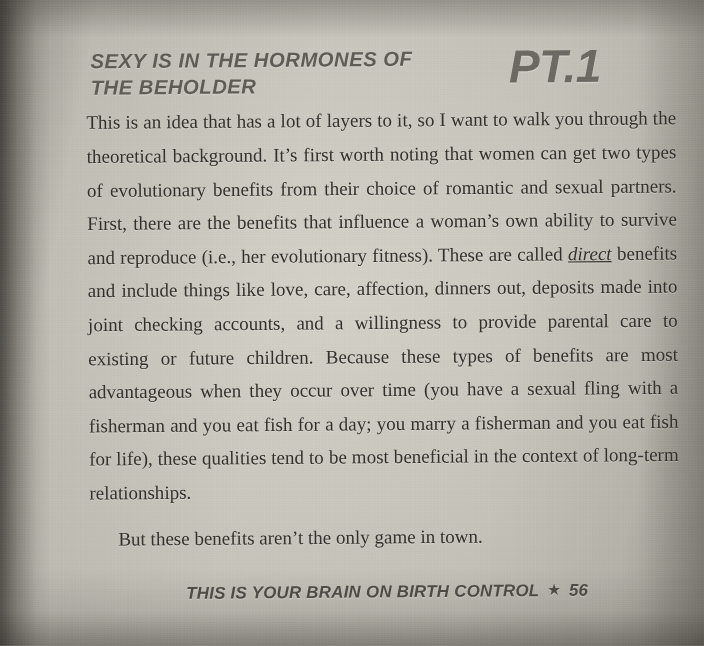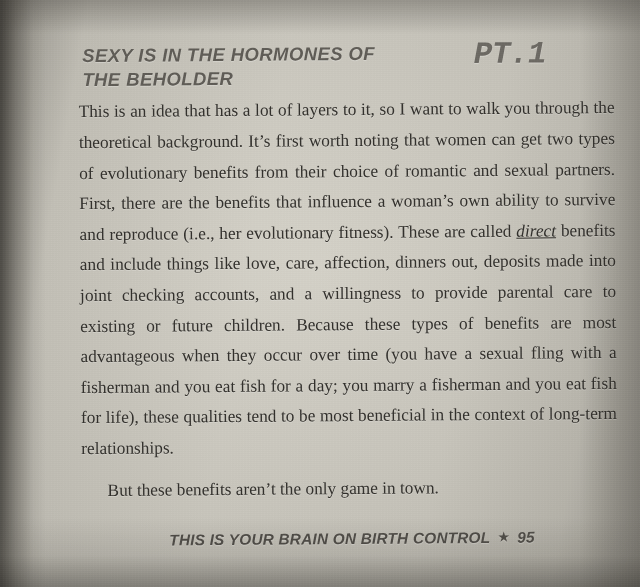--- a/index.html
+++ b/index.html
@@ -77,24 +77,24 @@
     color: #5e5b55;
     width: 300px;
     margin: 8px 0 2px 6px;
     text-shadow: 0 1px 1px rgba(255,255,255,0.28);
   }
 
   .part-label {
     position: absolute;
     right: 74px;
     top: 4px;
-    font-family: Liberation Mono, monospace;
+    font-family: Liberation Sans, sans-serif;
     font-weight: bold;
     font-style: italic;
-    font-size: 31px;
+    font-size: 42px;
     letter-spacing: -0.5px;
     color: #6b6862;
     text-shadow: 0 1px 1px rgba(255,255,255,0.3);
     margin-left: 32px;
   }
 
   .body-copy {
     margin: 6px 0 0 2px;
     width: 536px;
     font-family: "Liberation Serif", serif;
@@ -171,19 +171,19 @@
     <div class="part-label">PT.1</div>
 
     <div class="section-heading">SEXY IS IN THE HORMONES OF THE BEHOLDER</div>
 
     <div class="body-copy">
       <span class="first-para"><span>This is an idea that has a lot of layers to it, so I want to walk you through the theoretical background. It’s first worth noting that women can get two types of evolutionary benefits from their choice of romantic and sexual partners. First, there are the benefits that influence a woman’s own ability to survive and reproduce (i.e., her evolutionary fitness). These are called <em>direct</em> benefits and include things like love, care, affection, dinners out, deposits made into joint checking accounts, and a willingness to provide parental care to existing or future children. Because these types of benefits are most advantageous when they occur over time (you have a sexual fling with a fisherman and you eat fish for a day; you marry a fisherman and you eat fish for life), these qualities tend to be most beneficial in the context of long-term relationships.</span></span>
       <span class="second-para"><span>But these benefits aren’t the only game in town.</span></span>
     </div>
 
     <div id="footer">
-      <span>THIS IS YOUR BRAIN ON BIRTH CONTROL</span><span class="star">★</span><span class="page-number">95</span>
+      <span>THIS IS YOUR BRAIN ON BIRTH CONTROL</span><span class="star">★</span><span class="page-number">56</span>
     </div>
 
   </div>
 
   <div id="grain"></div>
 </div>
 
 </body></html>

